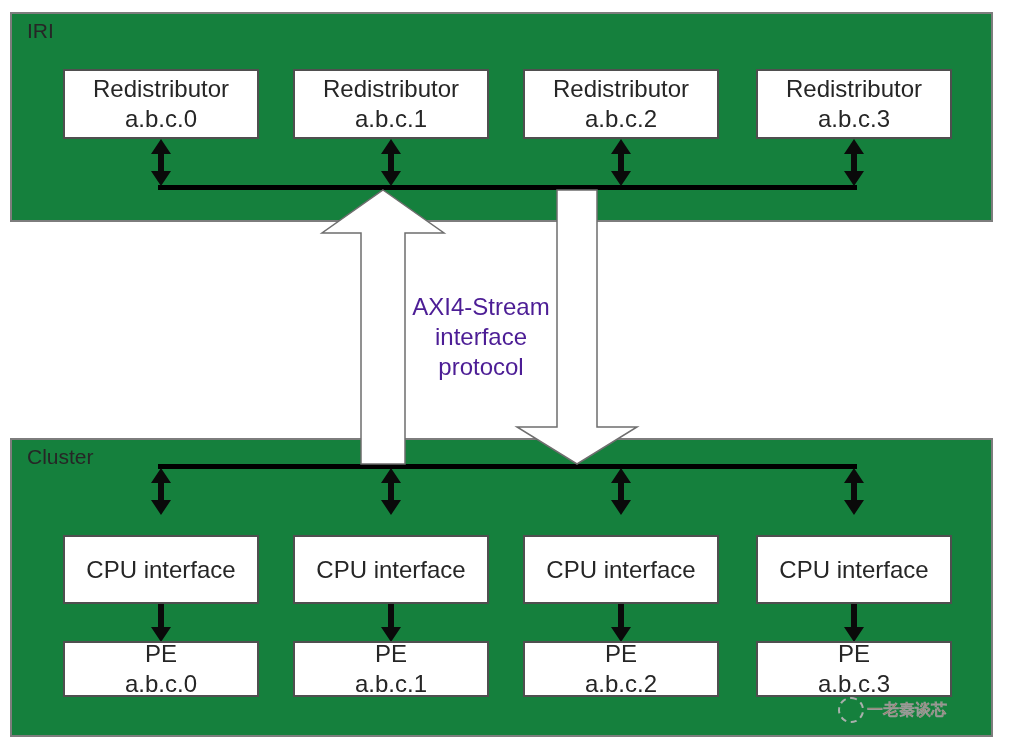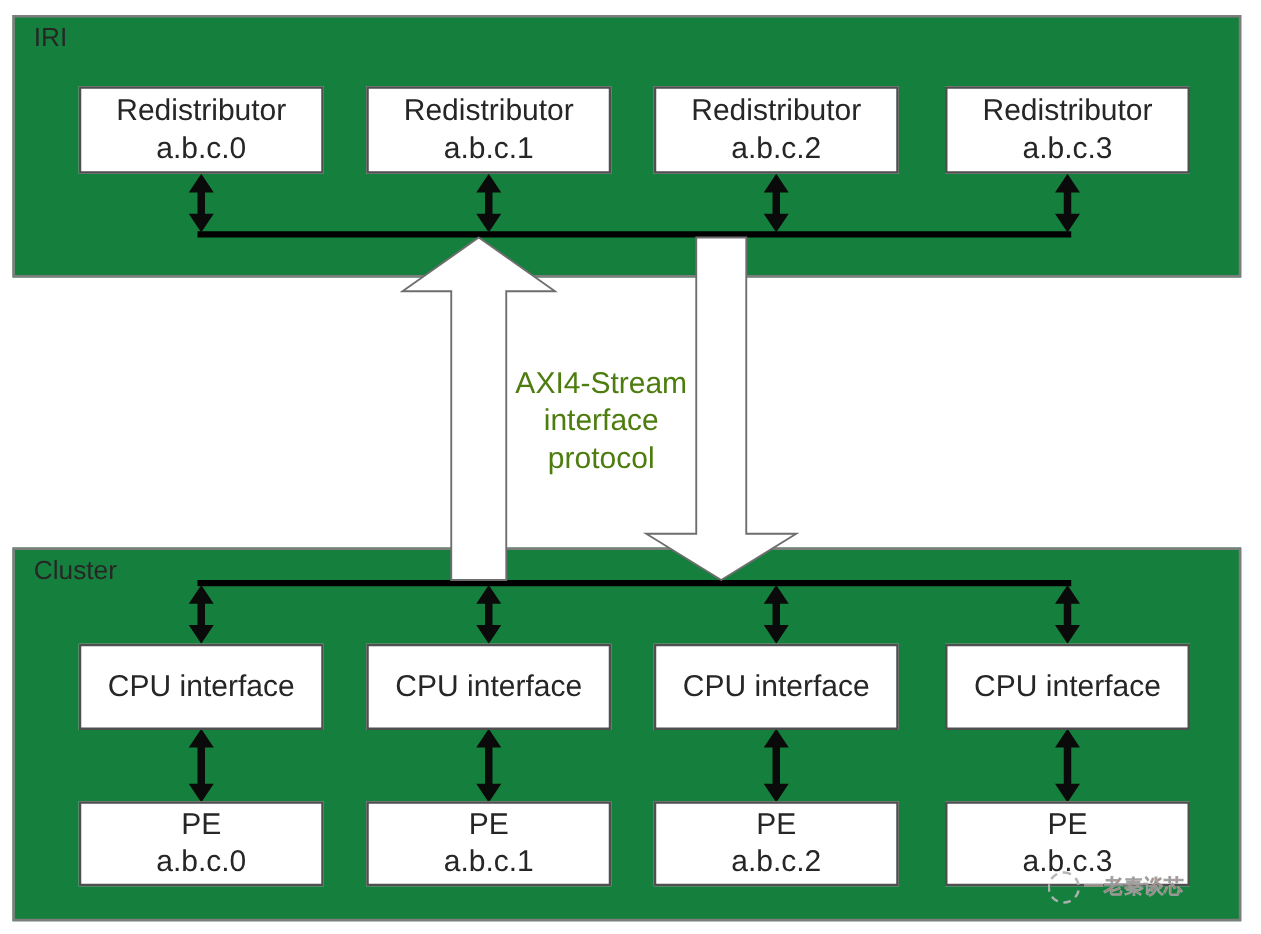--- a/index.html
+++ b/index.html
@@ -38,42 +38,42 @@
     flex-direction: column;
     align-items: center;
     justify-content: center;
     text-align: right;
     font-size: 24px;
     line-height: 30px;
     color: #262626;
     z-index: 2;
   }
   .row-red { top: 69px;  height: 70px; }
-  .row-cpu { top: 515px; height: 69px; }
-  .row-pe  { top: 641px; height: 68px; }
+  .row-cpu { top: 535px; height: 69px; }
+  .row-pe  { top: 641px; height: 56px; }
   .c0 { left: 63px; }
   .c1 { left: 293px; }
   .c2 { left: 523px; }
   .c3 { left: 756px; }
   svg.connectors {
     position: absolute;
     left: 0; top: 0;
     width: 1009px; height: 747px;
     z-index: 1;
     pointer-events: none;
   }
   .axi-label {
     position: absolute;
     left: 399px;
     top: 292px;
     width: 164px;
     text-align: center;
     font-size: 24px;
     line-height: 30px;
-    color: #4d7c0f;
+    color: #4c1d95;
     z-index: 2;
   }
   .watermark {
     position: absolute;
     left: 838px;
     top: 697px;
     display: flex;
     align-items: center;
     gap: 3px;
     z-index: 4;

